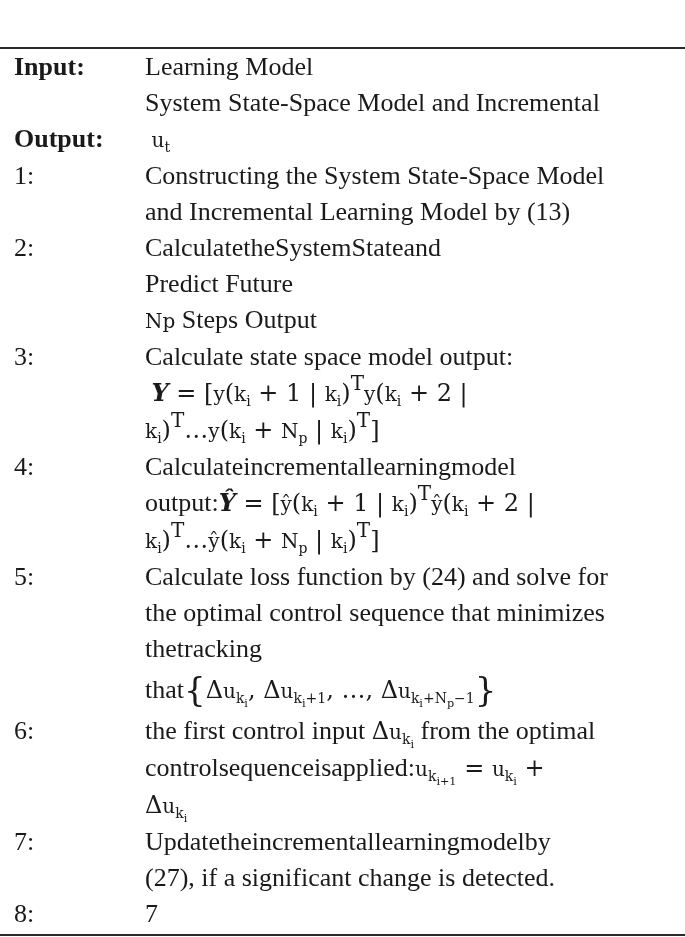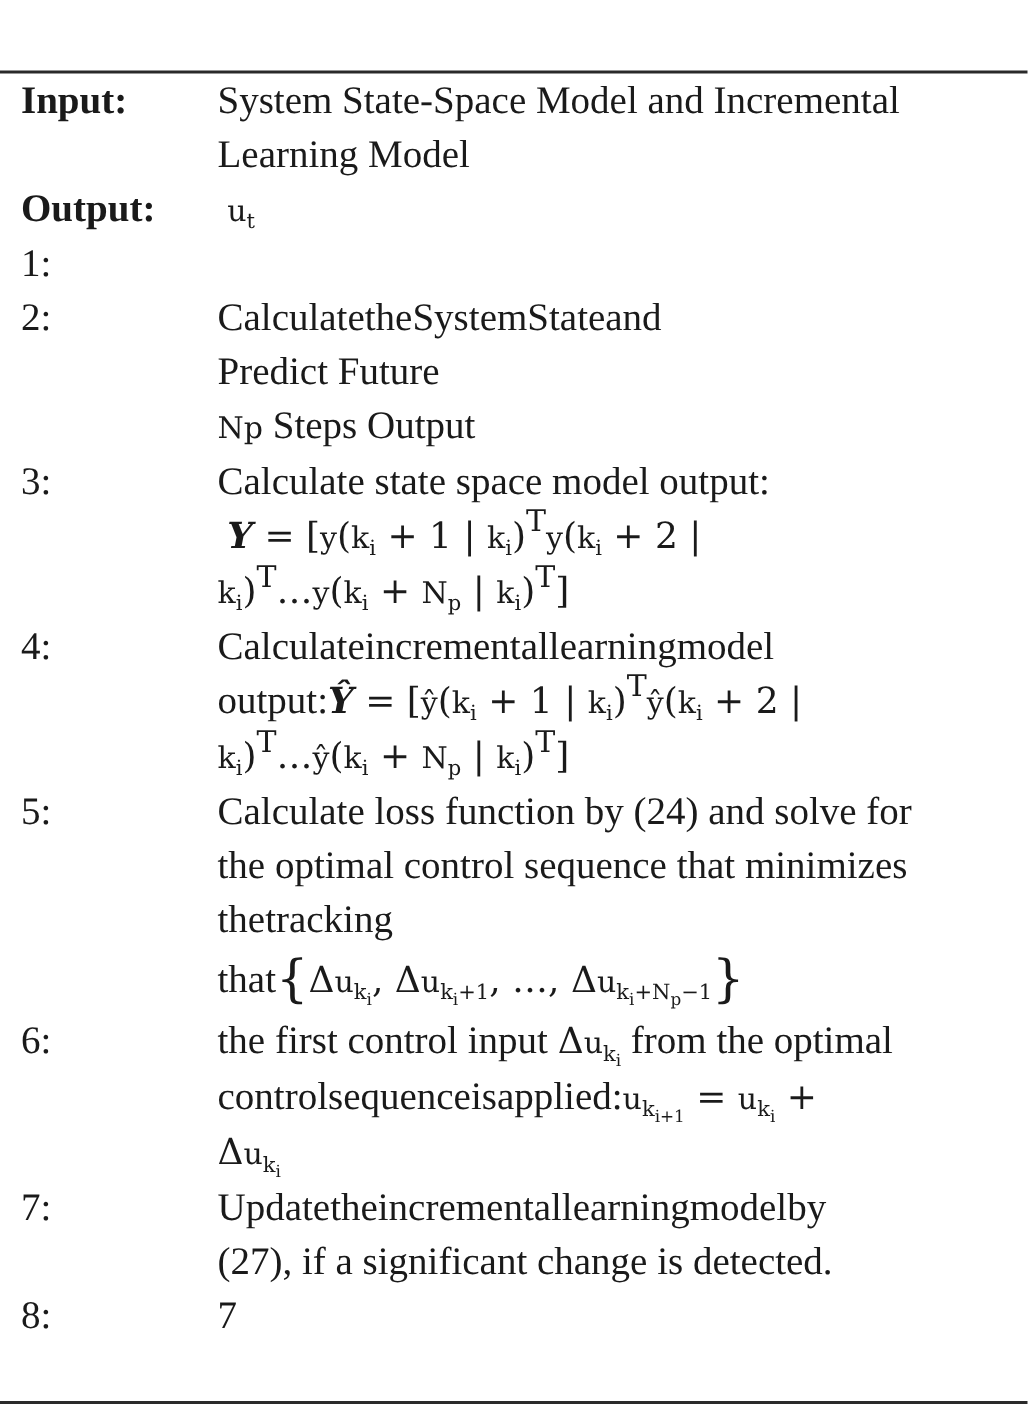--- a/index.html
+++ b/index.html
@@ -26,34 +26,38 @@
 </head>
 <body>
 
 <div class="rule top"></div>
 
 <div class="algo">
 
   <div class="row">
     <div class="label bold">Input:</div>
     <div class="content">
+      <span class="line">Learning Model</span>
       <span class="line">System State-Space Model and Incremental</span>
-      <span class="line">Learning Model</span>
     </div>
   </div>
 
   <div class="row">
     <div class="label bold">Output:</div>
     <div class="content">
       <span class="line">&nbsp;<span class="m">u<sub>t</sub></span></span>
     </div>
   </div>
 
   <div class="row">
     <div class="label">1:</div>
+    <div class="content">
+      <span class="line">Constructing the System State-Space Model</span>
+      <span class="line">and Incremental Learning Model by (13)</span>
+    </div>
   </div>
 
   <div class="row">
     <div class="label">2:</div>
     <div class="content">
       <span class="line justify">
           <span>Calculate</span>
           <span>the</span>
           <span>System</span>
           <span>State</span>

